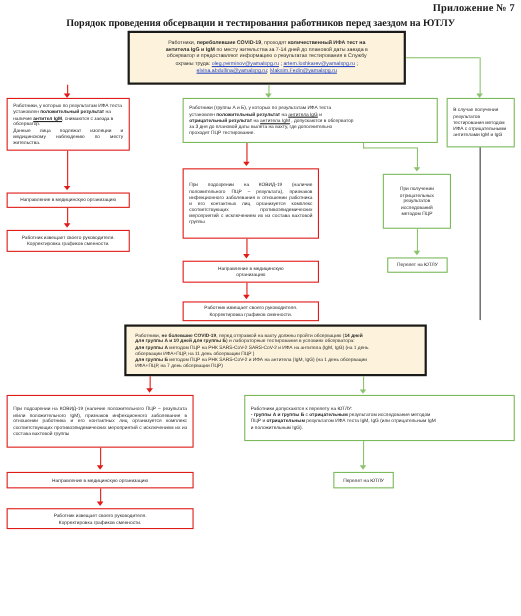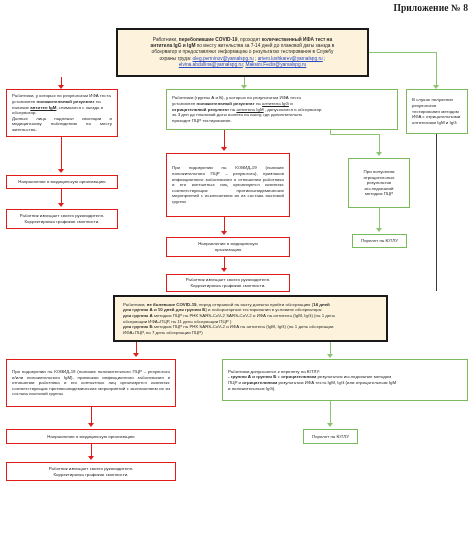--- a/index.html
+++ b/index.html
@@ -119,21 +119,22 @@
     border-right: 3.2px solid transparent;
   }
   .arrow.red   { border-top: 4.4px solid #e01b18; }
   .arrow.green { border-top: 4.2px solid #8dc36e; }
 </style>
 </head>
 <body>
 
 <div class="page">
 
-  <div class="appendix-label">Приложение № 8</div>
+  <div class="appendix-label">Приложение № 7</div>
+  <div class="doc-title">Порядок проведения обсервации и тестирования работников перед заездом на ЮТЛУ</div>
 
   <div class="box cream center pad-c fs55" style="left:116px; top:28px; width:253px; height:49px;">
     <p>
       <span>Работники, </span><b>переболевшие COVID-19</b><span>, проходят </span><b>количественный ИФА тест на</b>
     </p>
     <p>
       <b>антитела IgG и IgM</b><span> по месту жительства за 7-14 дней до плановой даты заезда в</span>
     </p>
     <p>обсерватор и предоставляют информацию о результатах тестирования в Службу</p>
     <p>

